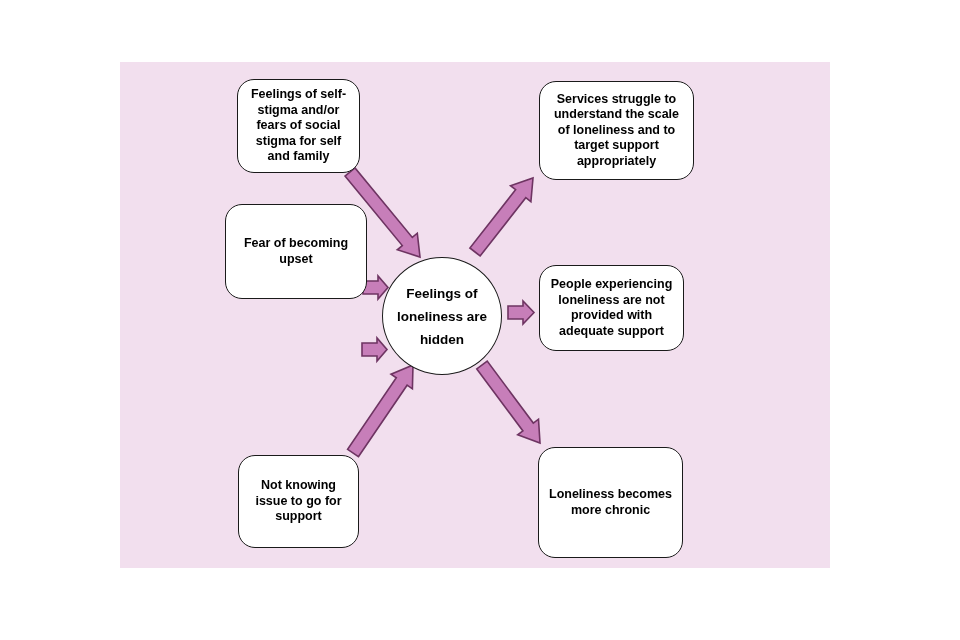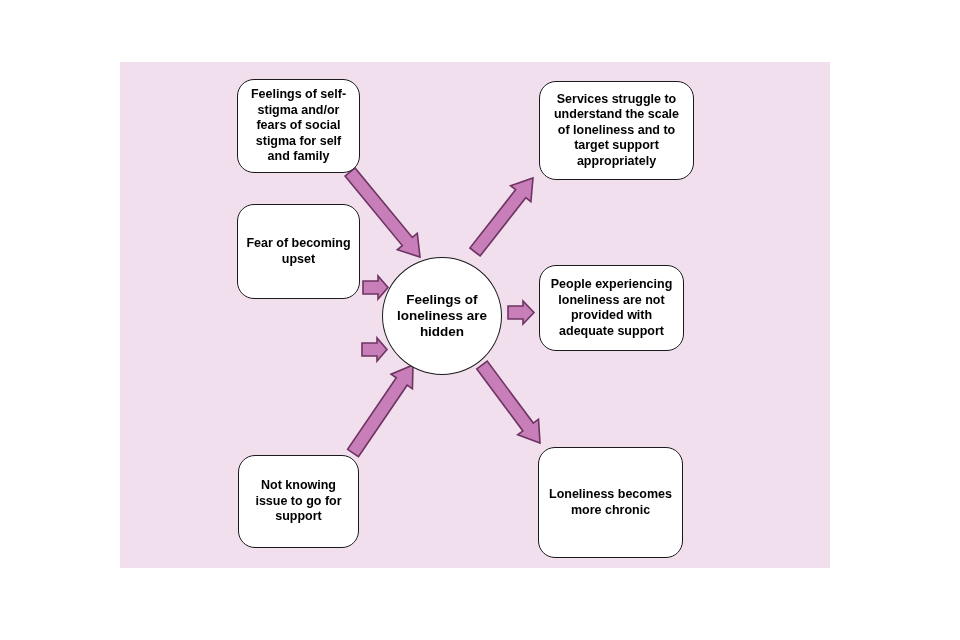--- a/index.html
+++ b/index.html
@@ -54,28 +54,28 @@
     height: 118px;
     background: #ffffff;
     border: 1.6px solid #1a1a1a;
     border-radius: 50%;
     display: flex;
     align-items: center;
     justify-content: center;
     text-align: center;
     font-weight: bold;
     font-size: 13.5px;
-    line-height: 16px;
+    line-height: 23px;
     color: #000000;
     padding: 6px;
     box-sizing: border-box;
   }
   
   .node.cause-0 { left: 237px; top: 79px;  width: 123px; height: 94px; }
-  .node.cause-1 { left: 237px; top: 204px; width: 123px; height: 95px; }
+  .node.cause-1 { left: 225px; top: 204px; width: 142px; height: 95px; }
   .node.cause-2 { left: 238px; top: 330px; width: 121px; height: 92px; }
   .node.cause-3 { left: 238px; top: 455px; width: 121px; height: 93px; }
   
   .node.cons-0 { left: 539px; top: 81px;  width: 155px; height: 99px;  }
   .node.cons-1 { left: 539px; top: 265px; width: 145px; height: 86px;  }
   .node.cons-2 { left: 538px; top: 447px; width: 145px; height: 111px; }
 
   .arrow-layer polygon {
     stroke-linejoin: miter;
     stroke-width: 1.6px;

